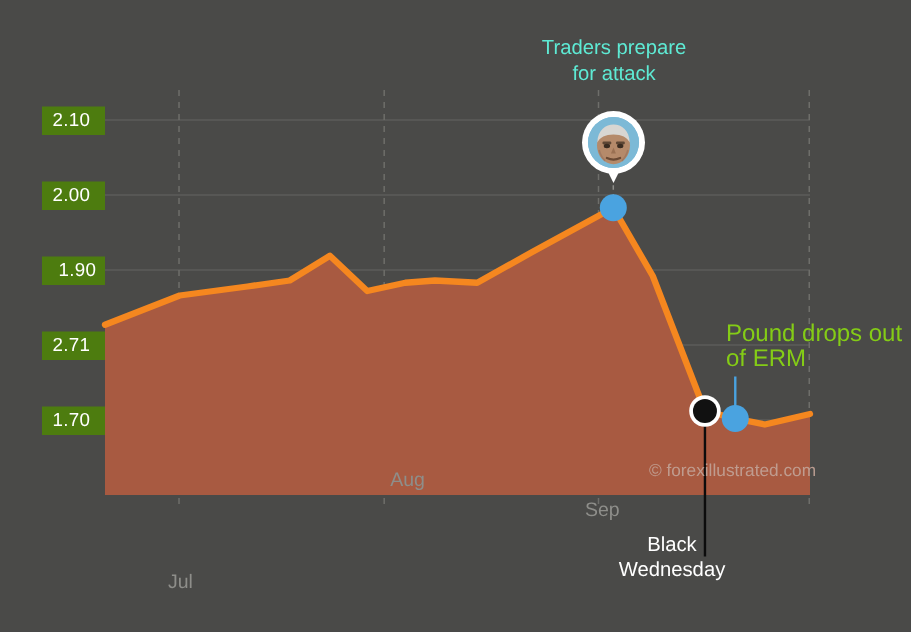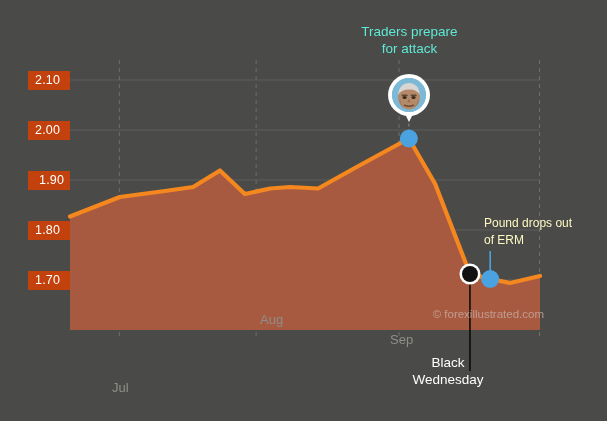--- a/index.html
+++ b/index.html
@@ -53,21 +53,21 @@
     height: 270px;
     overflow: visible;
   }
 
   
   .ytick {
     position: absolute;
     left: 28px;
     height: 19px;
     line-height: 19px;
-    background: #c2410c;
+    background: #4d7c0f;
     color: #ffffff;
     font-size: 12.5px;
     padding: 0 6px 0 7px;
     box-sizing: border-box;
     width: 42px;
     text-align: left;
     letter-spacing: 0.2px;
   }
 
   
@@ -133,22 +133,22 @@
     border-right: 5px solid transparent;
     border-top: 10px solid #ffffff;
   }
 
   
   #ann-erm {
     position: absolute;
     left: 484px;
     top: 215px;
     width: 118px;
-    color: #fef9c3;
-    font-size: 12px;
+    color: #84cc16;
+    font-size: 16px;
     line-height: 16.5px;
     white-space: pre-line;
   }
 
   
   #ann-bw {
     position: absolute;
     left: 410px;
     top: 355px;
     width: 120px;
@@ -203,21 +203,21 @@
       <circle cx="399.97" cy="214.00" r="8" fill="#111111"></circle>
 
       <line x1="420.18" y1="191.00000000000006" x2="420.18" y2="216.00000000000006" stroke="#4aa3e0" stroke-width="1.6"></line>
       <circle cx="420.18" cy="219.00" r="9" fill="#4aa3e0"></circle>
     </svg>
   </div>
 
   <div class="ytick" style="top: 70.5px;">2.10</div>
   <div class="ytick" style="top: 120.5px;">2.00</div>
   <div class="ytick" style="top: 170.5px; padding-left: 11px;">1.90</div>
-  <div class="ytick" style="top: 220.5px;">1.80</div>
+  <div class="ytick" style="top: 220.5px;">2.71</div>
   <div class="ytick" style="top: 270.5px;">1.70</div>
 
   <div class="xtick" style="left: 112px; top: 332px; margin-top: 48px;">Jul</div>
   <div class="xtick" style="left: 260.1px; top: 312px;">Aug</div>
   <div class="xtick" style="left: 390px; top: 332px;">Sep</div>
 
   <div id="watermark">© forexillustrated.com</div>
 
   <div id="ann-traders" style="left: 336.9px;">Traders prepare
 for attack</div>

